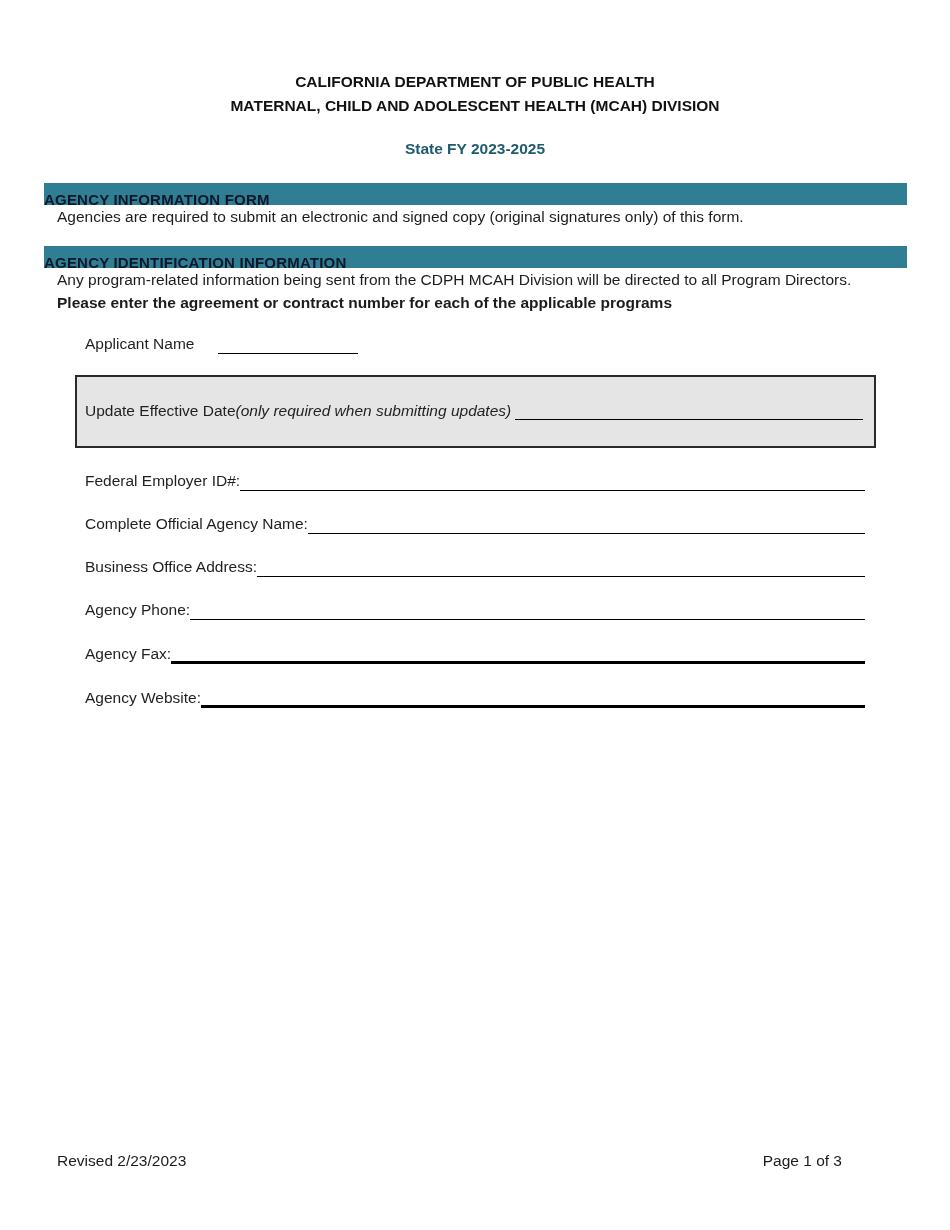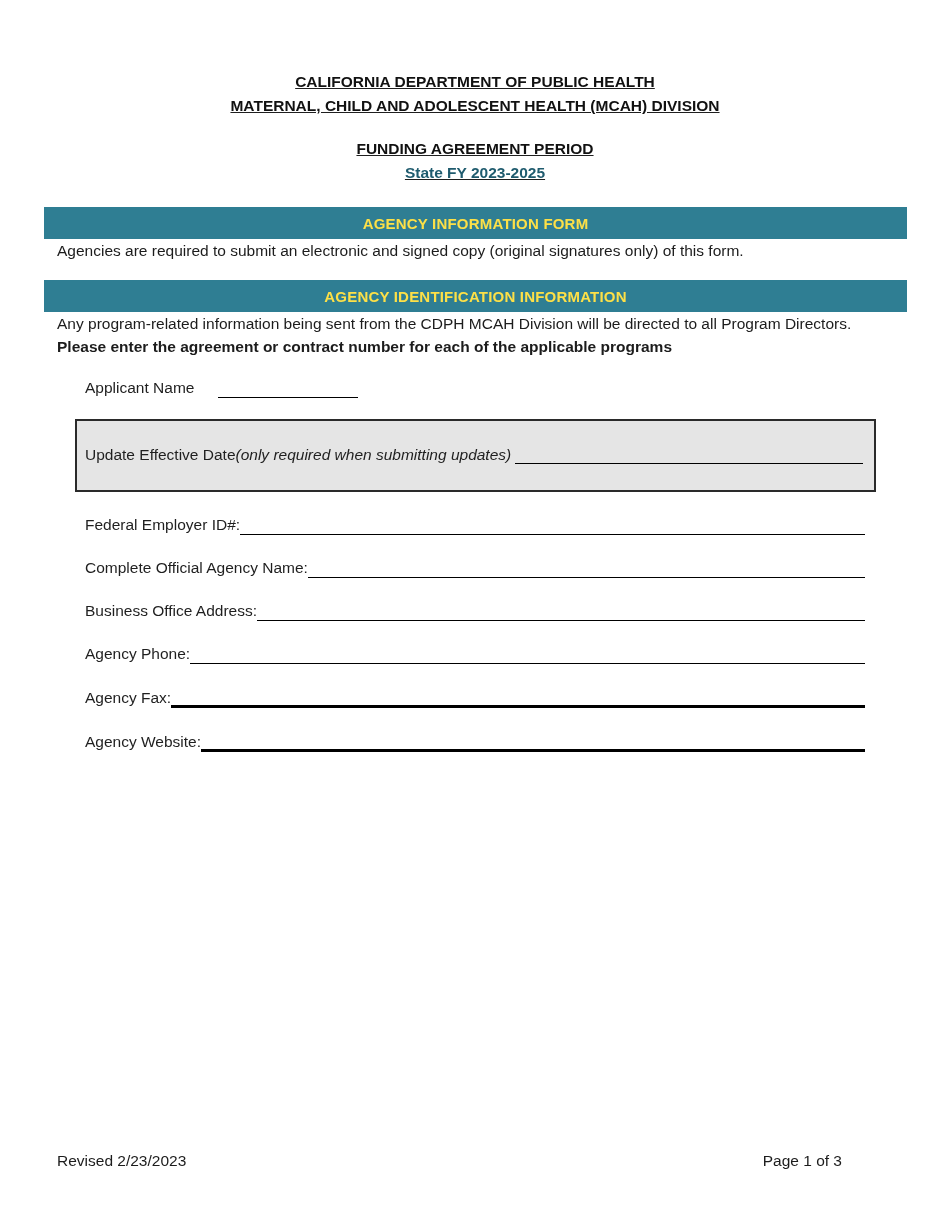--- a/index.html
+++ b/index.html
@@ -4,32 +4,32 @@
 <style>
   html,body{margin:0;padding:0;background:#ffffff;}
   .page{
     position:relative;
     width:950px;height:1230px;
     background:#ffffff;
     font-family:"Liberation Sans",sans-serif;
     color:#1f1f1f;
     overflow:hidden;
   }
-  .doc-header{margin-top:70px;text-align:center;text-decoration:underline;}
+  .doc-header{margin-top:70px;text-align:center;}
   .h1{font-weight:bold;font-size:15.5px;line-height:24px;color:#111;}
   .h2{font-weight:bold;font-size:15.5px;line-height:24px;color:#111;}
   .h2-group{margin-top:19px;}
   .fy{color:#1f5b6e;}
   .banner{
     margin-left:44px;
-    width:863px;height:32px;
+    width:863px;height:22px;
     background:#2f7e93;
-    color:#fde047;
+    color:#0f172a;
     font-weight:bold;font-size:15px;
-    text-align:center;line-height:33px;
+    line-height:33px;
     letter-spacing:0.2px;
   }
   .banner1{margin-top:22px;}
   .banner2{margin-top:17px;}
   p.body{
     margin:0 0 0 57px;
     width:812px;
     font-size:15.5px;
     line-height:23.5px;
     color:#1c1c1c;
@@ -85,21 +85,20 @@
 </style>
 </head>
 <body>
 
 <div class="page">
 
   <div class="doc-header">
     <div class="h1">CALIFORNIA DEPARTMENT OF PUBLIC HEALTH</div>
     <div class="h1">MATERNAL, CHILD AND ADOLESCENT HEALTH (MCAH) DIVISION</div>
     <div class="h2-group">
-      <div class="h2">FUNDING AGREEMENT PERIOD</div>
       <div class="h2 fy">State FY 2023-2025</div>
     </div>
   </div>
 
   <div class="banner banner1">AGENCY INFORMATION FORM</div>
 
   <p class="body p1">Agencies are required to submit an electronic and signed copy (original signatures only) of this form.</p>
 
   <div class="banner banner2">AGENCY IDENTIFICATION INFORMATION</div>
 

